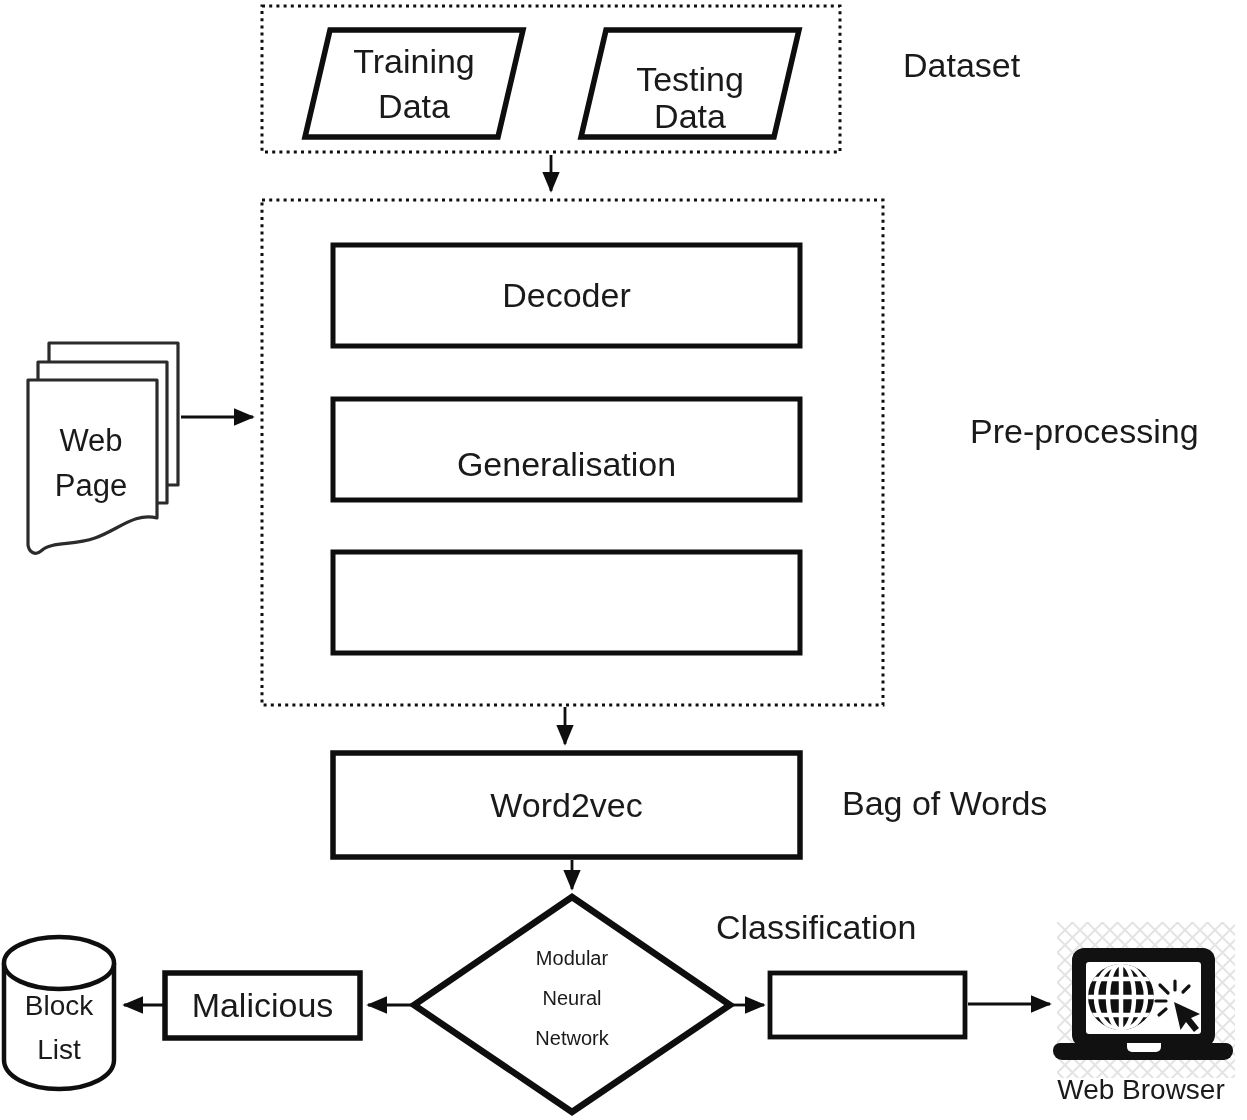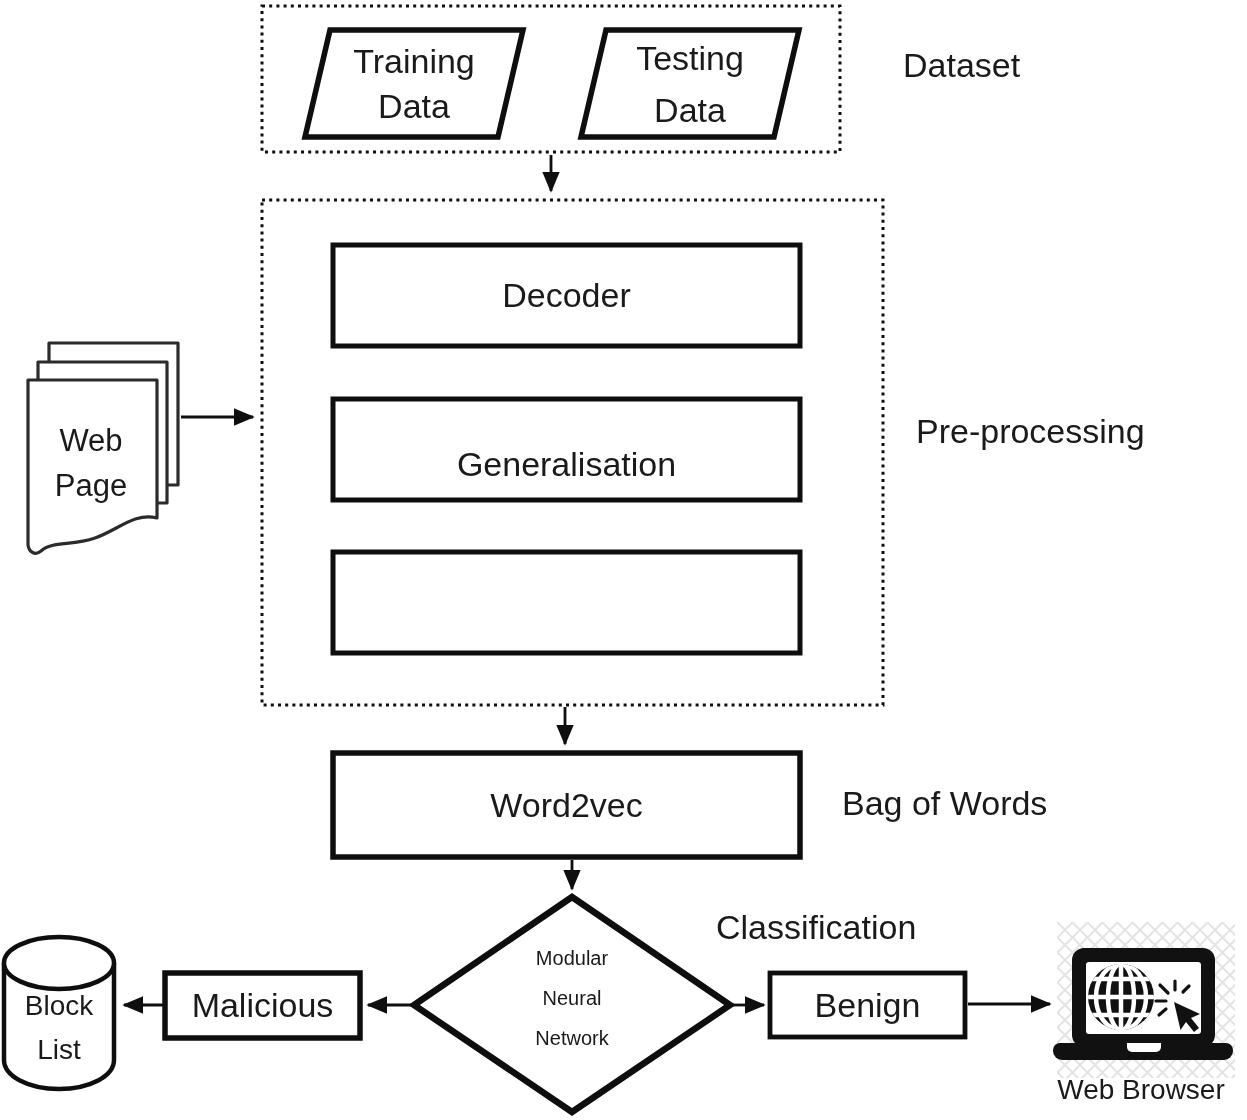--- a/index.html
+++ b/index.html
@@ -95,39 +95,38 @@
           <line x1="1175" y1="990" x2="1175" y2="981"></line>
           <line x1="1183" y1="992" x2="1189" y2="986"></line>
           <line x1="1166" y1="1009" x2="1159" y2="1015"></line>
         </g>
       </g>
     </g>
   </svg>
 
   <div class="t node-label" style="left:305px;top:30px;width:218px;height:107px;line-height:45px;">Training
 Data</div>
-  <div class="t node-label" style="left:581px;top:30px;width:218px;height:107px;line-height:52px;text-align:center;">Testing
+  <div class="t node-label" style="left:581px;top:44px;width:218px;height:107px;line-height:37px;text-align:center;">Testing
 Data</div>
   <div class="t side-label" style="left:903px;top:46px;">Dataset</div>
 
   <div class="t node-label" style="left:333px;top:245px;width:467px;height:101px;">Decoder</div>
   <div class="t node-label" style="left:333px;top:414px;width:467px;height:101px;">Generalisation</div>
-  <div class="t side-label" style="left:916px;top:412px;">Pre-processing</div>
+  <div class="t side-label" style="left:970px;top:412px;">Pre-processing</div>
 
   <div class="t node-label" style="left:27px;top:418px;width:128px;font-size:31px;line-height:45px;">Web
 Page</div>
 
   <div class="t node-label" style="left:333px;top:753px;width:467px;height:104px;">Word2vec</div>
   <div class="t side-label" style="left:842px;top:784px;">Bag of Words</div>
 
   <div class="t node-label" style="left:472px;top:938px;width:200px;font-size:20px;line-height:40px;">Modular
 Neural
 Network</div>
   <div class="t node-label" style="left:165px;top:973px;width:195px;height:65px;">Malicious</div>
 
   <div class="t side-label" style="left:716px;top:908px;">Classification</div>
   <div class="t node-label" style="left:4px;top:984px;width:110px;font-size:28px;line-height:44px;">Block
 List</div>
 
-  <div class="t node-label" style="left:770px;top:973px;width:195px;height:64px;">Benign</div>
   <div class="t node-label" style="left:1038px;top:1074px;width:206px;font-size:28px;">Web Browser</div>
 
 </div>
 
 </body></html>

